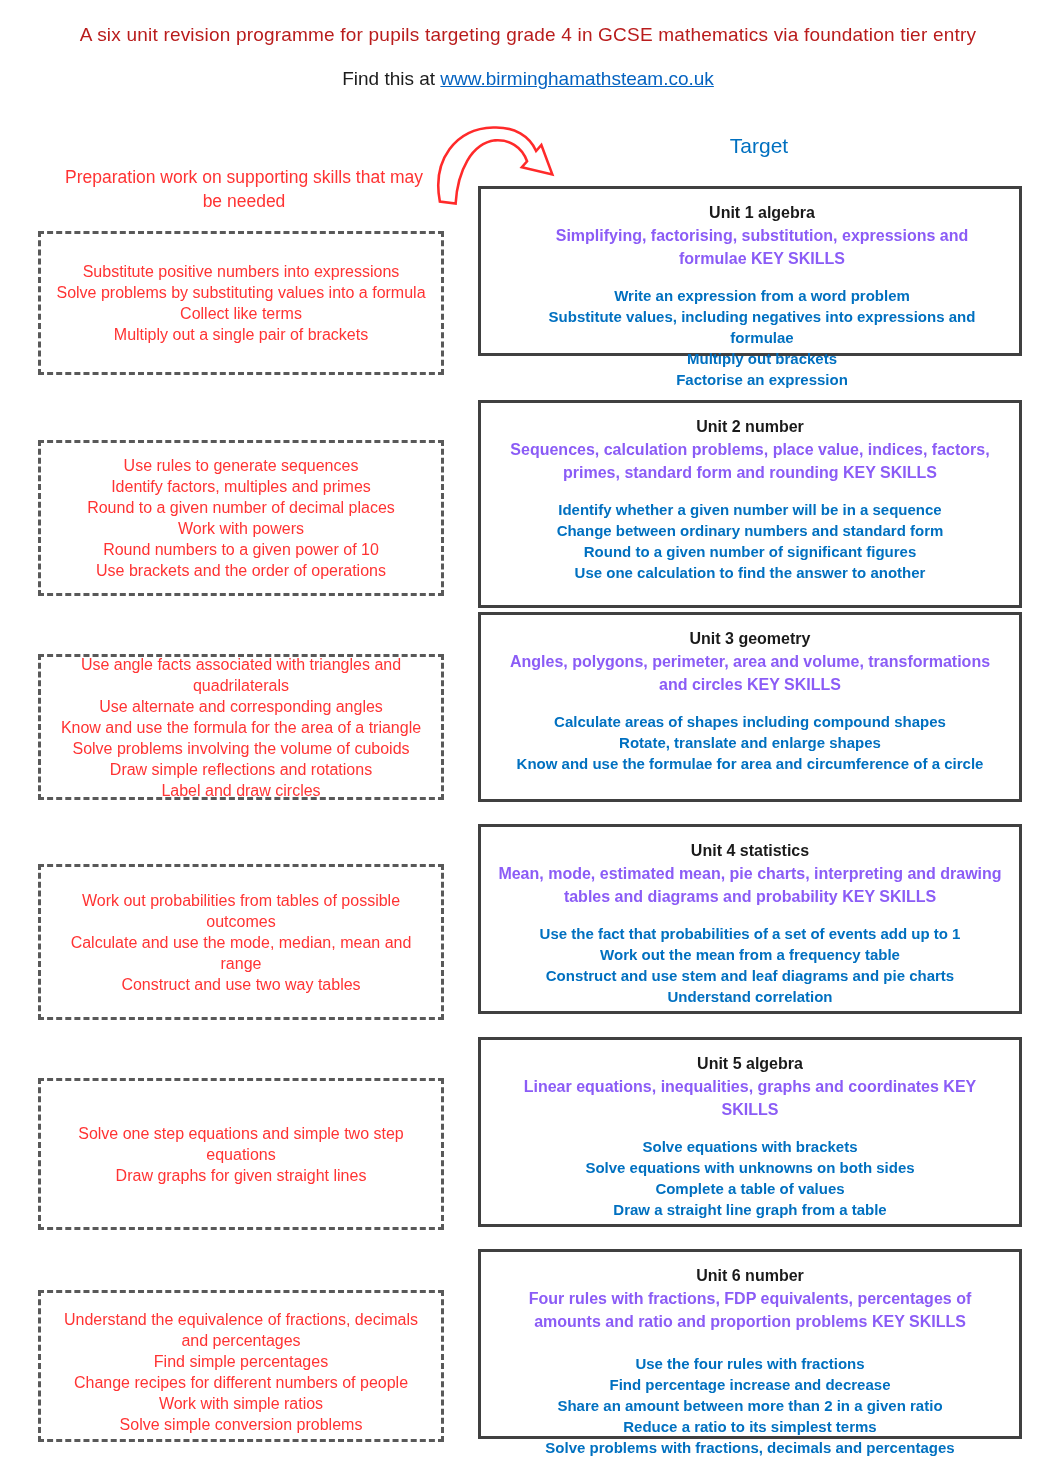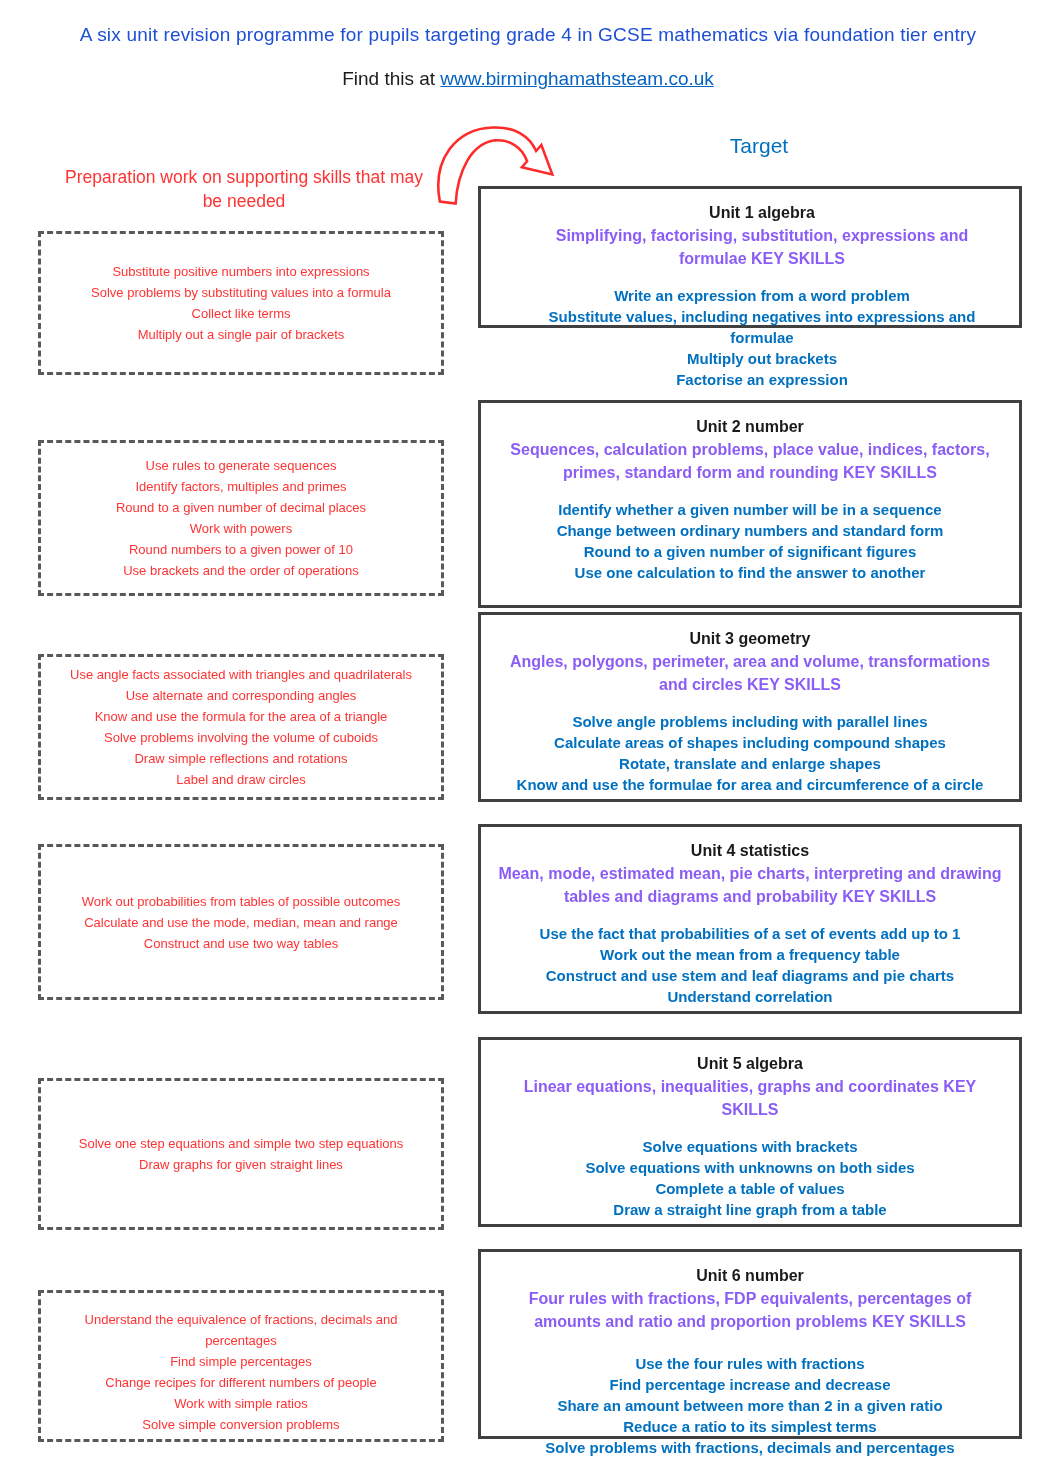--- a/index.html
+++ b/index.html
@@ -5,21 +5,21 @@
   html,body{margin:0;padding:0;background:#ffffff;}
   .page{
     position:relative;
     width:1056px;height:1472px;
     background:#ffffff;
     font-family:"Liberation Sans", sans-serif;
     overflow:hidden;
   }
   .doc-title{
     position:absolute;left:0;top:24px;width:1056px;
-    text-align:center;font-size:19px;color:#1d4ed8;
+    text-align:center;font-size:19px;color:#b91c1c;
     letter-spacing:.2px;
   }
   .doc-subtitle{
     position:absolute;left:0;top:68px;width:1056px;
     text-align:center;font-size:19px;color:#1c1c1c;
   }
   .doc-subtitle a{
     color:#0563C1;text-decoration:underline;cursor:pointer;
   }
   .target-heading{
@@ -28,21 +28,21 @@
   }
   .prep-heading{
     position:absolute;left:60px;top:166px;width:368px;
     text-align:center;font-size:17.5px;line-height:1.35;color:#FF3333;
   }
   .arrow-wrap{position:absolute;left:428px;top:116px;width:148px;height:100px;}
   .prep-box{
     position:absolute;left:38px;width:406px;
     border:3px dashed #595959;
     display:flex;flex-direction:column;justify-content:center;
-    text-align:center;color:#FF3333;font-size:13px;line-height:21px;
+    text-align:center;color:#FF3333;font-size:16px;line-height:21px;
     padding:4px 12px;box-sizing:border-box;
   }
   .unit-box{
     position:absolute;left:478px;width:544px;
     border:3px solid #404040;
     text-align:center;
     padding:12px 16px;box-sizing:border-box;
   }
   .unit-title{
     font-size:16px;font-weight:bold;color:#1a1a1a;line-height:23px;
@@ -84,21 +84,21 @@
                Z" fill="#ffffff" stroke="#FF2A2A" stroke-width="2.6" stroke-linejoin="miter"></path>
     </svg>
   </div>
 
   <div class="prep-box" style="top:231px;height:144px;">
       <div class="line">Substitute positive numbers into expressions</div>
       <div class="line">Solve problems by substituting values into a formula</div>
       <div class="line">Collect like terms</div>
       <div class="line">Multiply out a single pair of brackets</div>
     </div>
-  <div class="unit-box" style="top:186px;height:142px;padding-left:40px;">
+  <div class="unit-box" style="top:186px;height:170px;padding-left:40px;">
     <div class="unit-title">Unit 1 algebra</div>
     <div class="unit-subtitle">Simplifying, factorising, substitution, expressions and formulae KEY SKILLS</div>
     <div class="skills">
         <div class="line">Write an expression from a word problem</div>
         <div class="line">Substitute values, including negatives into expressions and formulae</div>
         <div class="line">Multiply out brackets</div>
         <div class="line">Factorise an expression</div>
       </div>
   </div>
 
@@ -126,28 +126,27 @@
       <div class="line">Use alternate and corresponding angles</div>
       <div class="line">Know and use the formula for the area of a triangle</div>
       <div class="line">Solve problems involving the volume of cuboids</div>
       <div class="line">Draw simple reflections and rotations</div>
       <div class="line">Label and draw circles</div>
     </div>
   <div class="unit-box" style="top:612px;height:190px;">
     <div class="unit-title">Unit 3 geometry</div>
     <div class="unit-subtitle">Angles, polygons, perimeter, area and volume, transformations and circles KEY SKILLS</div>
     <div class="skills">
-        <div class="line">Solve angle problems including with parallel lines</div>
         <div class="line">Calculate areas of shapes including compound shapes</div>
         <div class="line">Rotate, translate and enlarge shapes</div>
         <div class="line">Know and use the formulae for area and circumference of a circle</div>
       </div>
   </div>
 
-  <div class="prep-box" style="top:844px;height:156px;text-align:center;">
+  <div class="prep-box" style="top:864px;height:156px;text-align:center;">
       <div class="line">Work out probabilities from tables of possible outcomes</div>
       <div class="line">Calculate and use the mode, median, mean and range</div>
       <div class="line">Construct and use two way tables</div>
     </div>
   <div class="unit-box" style="top:824px;height:190px;">
     <div class="unit-title">Unit 4 statistics</div>
     <div class="unit-subtitle">Mean, mode, estimated mean, pie charts, interpreting and drawing tables and diagrams and probability KEY SKILLS</div>
     <div class="skills">
         <div class="line">Use the fact that probabilities of a set of events add up to 1</div>
         <div class="line">Work out the mean from a frequency table</div>

